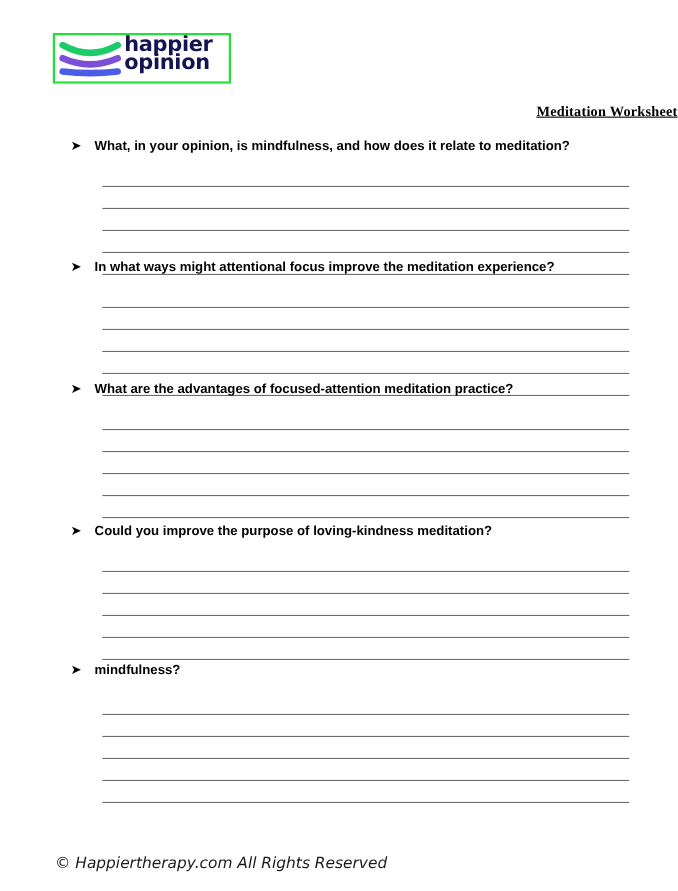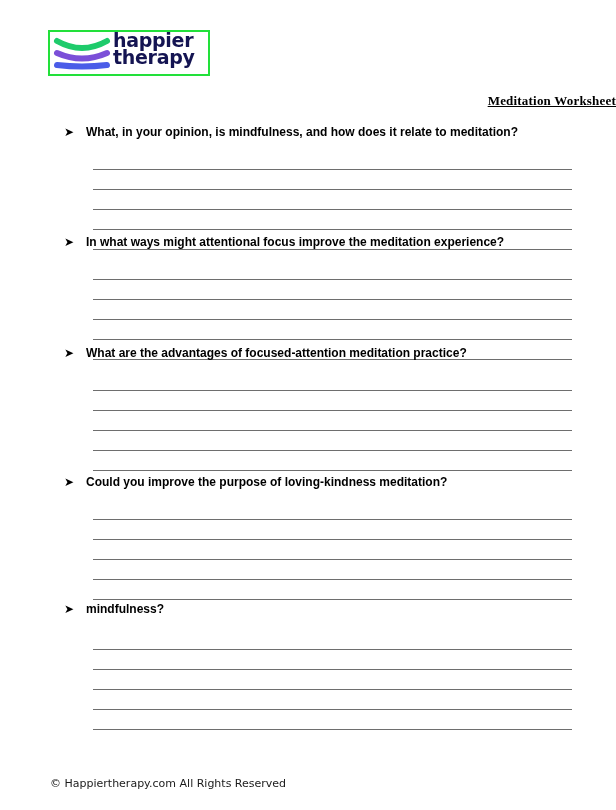--- a/index.html
+++ b/index.html
@@ -120,38 +120,39 @@
     border-bottom: 1px solid #6e6e6e;
     width: 479px;
   }
 
   
   .footer {
     position: absolute;
     left: 50px;
     top: 777px;
     font-family: "DejaVu Sans", sans-serif;
-    font-size: 11px;
+    font-size: 14px;
     color: #1a1a1a;
+    font-style: italic;
   }
 </style>
 </head>
 <body>
 
 <div class="page">
 
   <div class="logo">
     <svg class="logo-marks" viewBox="0 0 58 40">
       <path d="M4 9 Q29 23 54 9" stroke="#1ecb6b" stroke-width="6" fill="none" stroke-linecap="round"></path>
       <path d="M4 21 Q29 32 54 21" stroke="#7b4fd8" stroke-width="6" fill="none" stroke-linecap="round"></path>
       <path d="M4 33 Q29 36 54 33" stroke="#4a5ce8" stroke-width="6" fill="none" stroke-linecap="round"></path>
     </svg>
     <div class="logo-word">
       <span>happier</span>
-      <span>therapy</span>
+      <span>opinion</span>
     </div>
   </div>
 
   <div class="title">
     <u>Meditation Worksheet</u>
   </div>
 
   <div class="qblock" style="top:124px;">
     <div class="qrow">
       <div class="bullet">➤</div>

